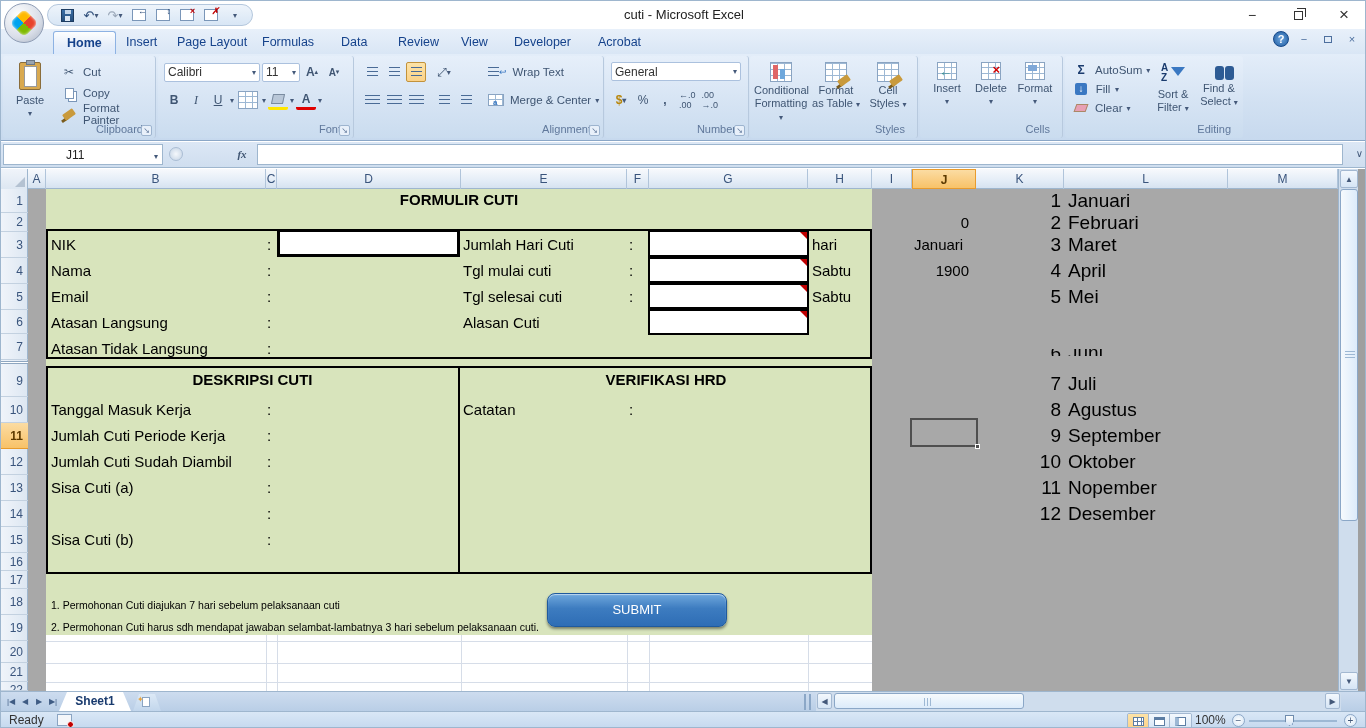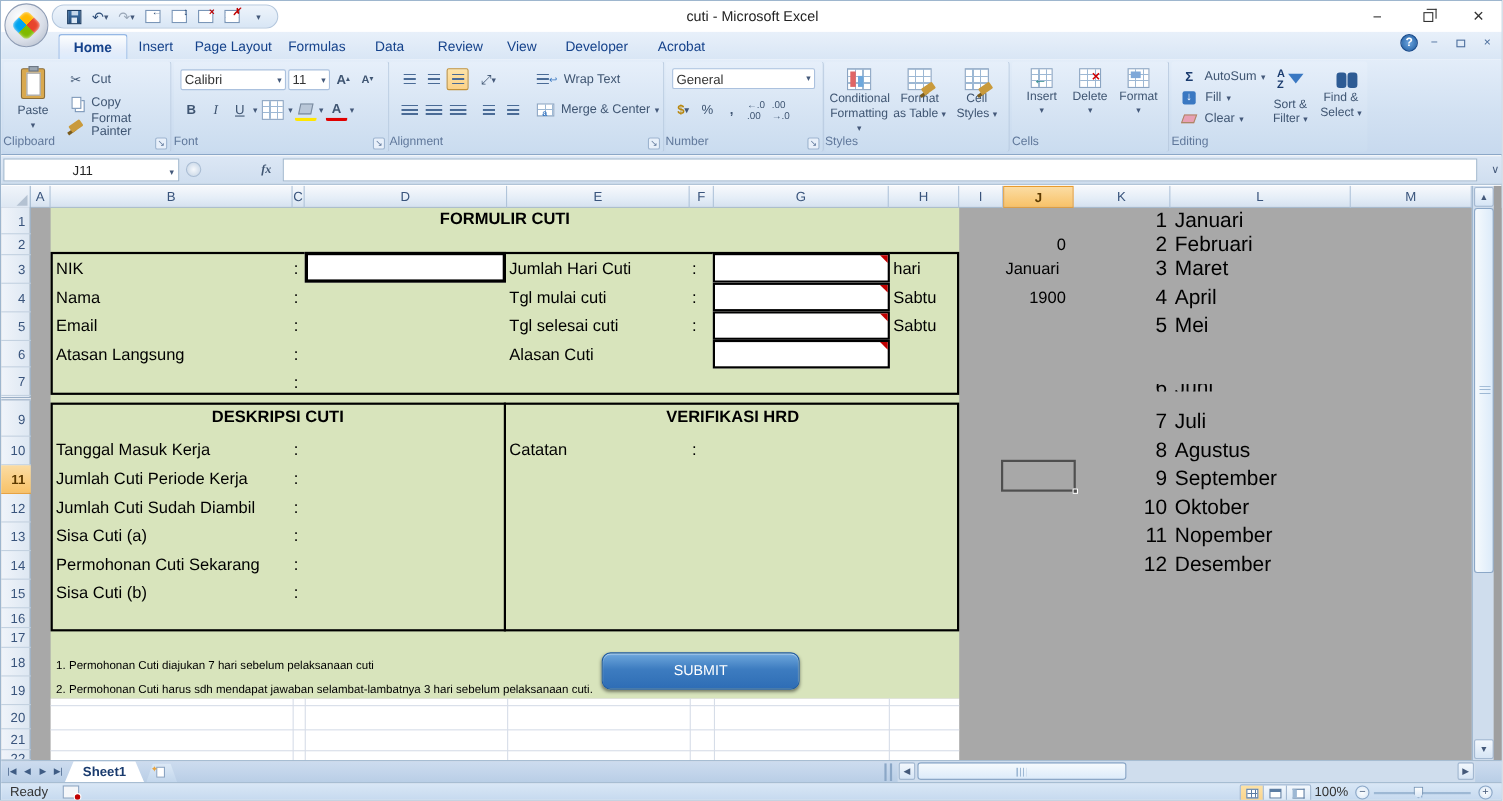--- a/index.html
+++ b/index.html
@@ -56,21 +56,21 @@
   .help-circle { width:16px; height:16px; border-radius:50%; background:radial-gradient(#6ea6e0,#1c5a9e);
     color:#fff; font-weight:bold; font-size:11px; display:flex; align-items:center; justify-content:center;
     border:1px solid #16488a; }
   .ic-restore-s { width:8px; height:7px; border:1px solid #4d6f9e; }
 
   
   #ribbon { position:absolute; left:0; top:53px; width:1366px; height:87px;
     background:linear-gradient(#e3edf9,#d2e1f2 55%,#c7d9ee); border-bottom:1px solid #8ba7c7; }
   .group { position:absolute; top:2px; height:82px; border-right:1px solid #b7c9de;
     background:linear-gradient(#e6effa,#d5e3f3 60%,#cadcef); border-radius:3px; }
-  .g-label { position:absolute; left:0; right:0; bottom:1px; height:15px; text-align:left;
+  .g-label { position:absolute; left:0; right:12px; bottom:1px; height:15px; text-align:right;
     font-size:11px; color:#60789b; line-height:15px; }
   .dlg { position:absolute; right:3px; bottom:2px; width:11px; height:11px; border:1px solid #9db4cf;
     border-radius:2px; font-size:8px; line-height:9px; text-align:center; color:#60789b; background:#e8f0fa; }
   .g-body { position:absolute; left:0; top:0; right:0; bottom:16px; }
   .bigbtn { position:absolute; top:3px; width:46px; height:62px; text-align:center;
     font-size:11px; color:#3f5572; border-radius:3px; }
   .bigbtn .bicon { display:block; margin:3px auto 2px auto; }
   .smallrow { position:absolute; display:flex; align-items:center; gap:2px; }
   .sbtn { height:20px; min-width:20px; padding:0 2px; display:flex; align-items:center;
     justify-content:center; font-size:12px; color:#3f5572; border-radius:2px; }
@@ -650,20 +650,21 @@
     </div>
     <div class="frow" style="left:45px;top:95px;width:413px;">
       <span class="lbl">Email</span>
       <span class="colon" style="left:221px">:</span>
     </div>
     <div class="frow" style="left:45px;top:121px;width:413px;">
       <span class="lbl">Atasan Langsung</span>
       <span class="colon" style="left:221px">:</span>
     </div>
     <div class="frow" style="left:45px;top:147px;width:413px;">
+      <span class="lbl">Atasan Tidak Langsung</span>
       <span class="colon" style="left:221px">:</span>
     </div>
     <div class="inputbox thick" style="left:276px;top:40px;width:183px;height:28px;"></div>
 
     <div class="frow" style="left:462px;top:43px;width:409px;">
       <span class="lbl" style="left:0">Jumlah Hari Cuti</span>
       <span class="colon" style="left:166px">:</span>
       <span class="sfx" style="left:349px">hari</span>
     </div>
     <div class="frow" style="left:462px;top:69px;width:409px;">
@@ -707,21 +708,20 @@
     </div>
     <div class="frow" style="left:45px;top:260px;width:413px;">
       <span class="lbl">Jumlah Cuti Sudah Diambil</span>
       <span class="colon" style="left:221px">:</span>
     </div>
     <div class="frow" style="left:45px;top:286px;width:413px;">
       <span class="lbl">Sisa Cuti (a)</span>
       <span class="colon" style="left:221px">:</span>
     </div>
     <div class="frow" style="left:45px;top:312px;width:413px;">
-      <span class="lbl">Permohonan Cuti Sekarang</span>
       <span class="colon" style="left:221px">:</span>
     </div>
     <div class="frow" style="left:45px;top:338px;width:413px;">
       <span class="lbl">Sisa Cuti (b)</span>
       <span class="colon" style="left:221px">:</span>
     </div>
     <div class="frow" style="left:462px;top:208px;width:409px;">
       <span class="lbl" style="left:0">Catatan</span>
       <span class="colon" style="left:166px">:</span>
     </div>

